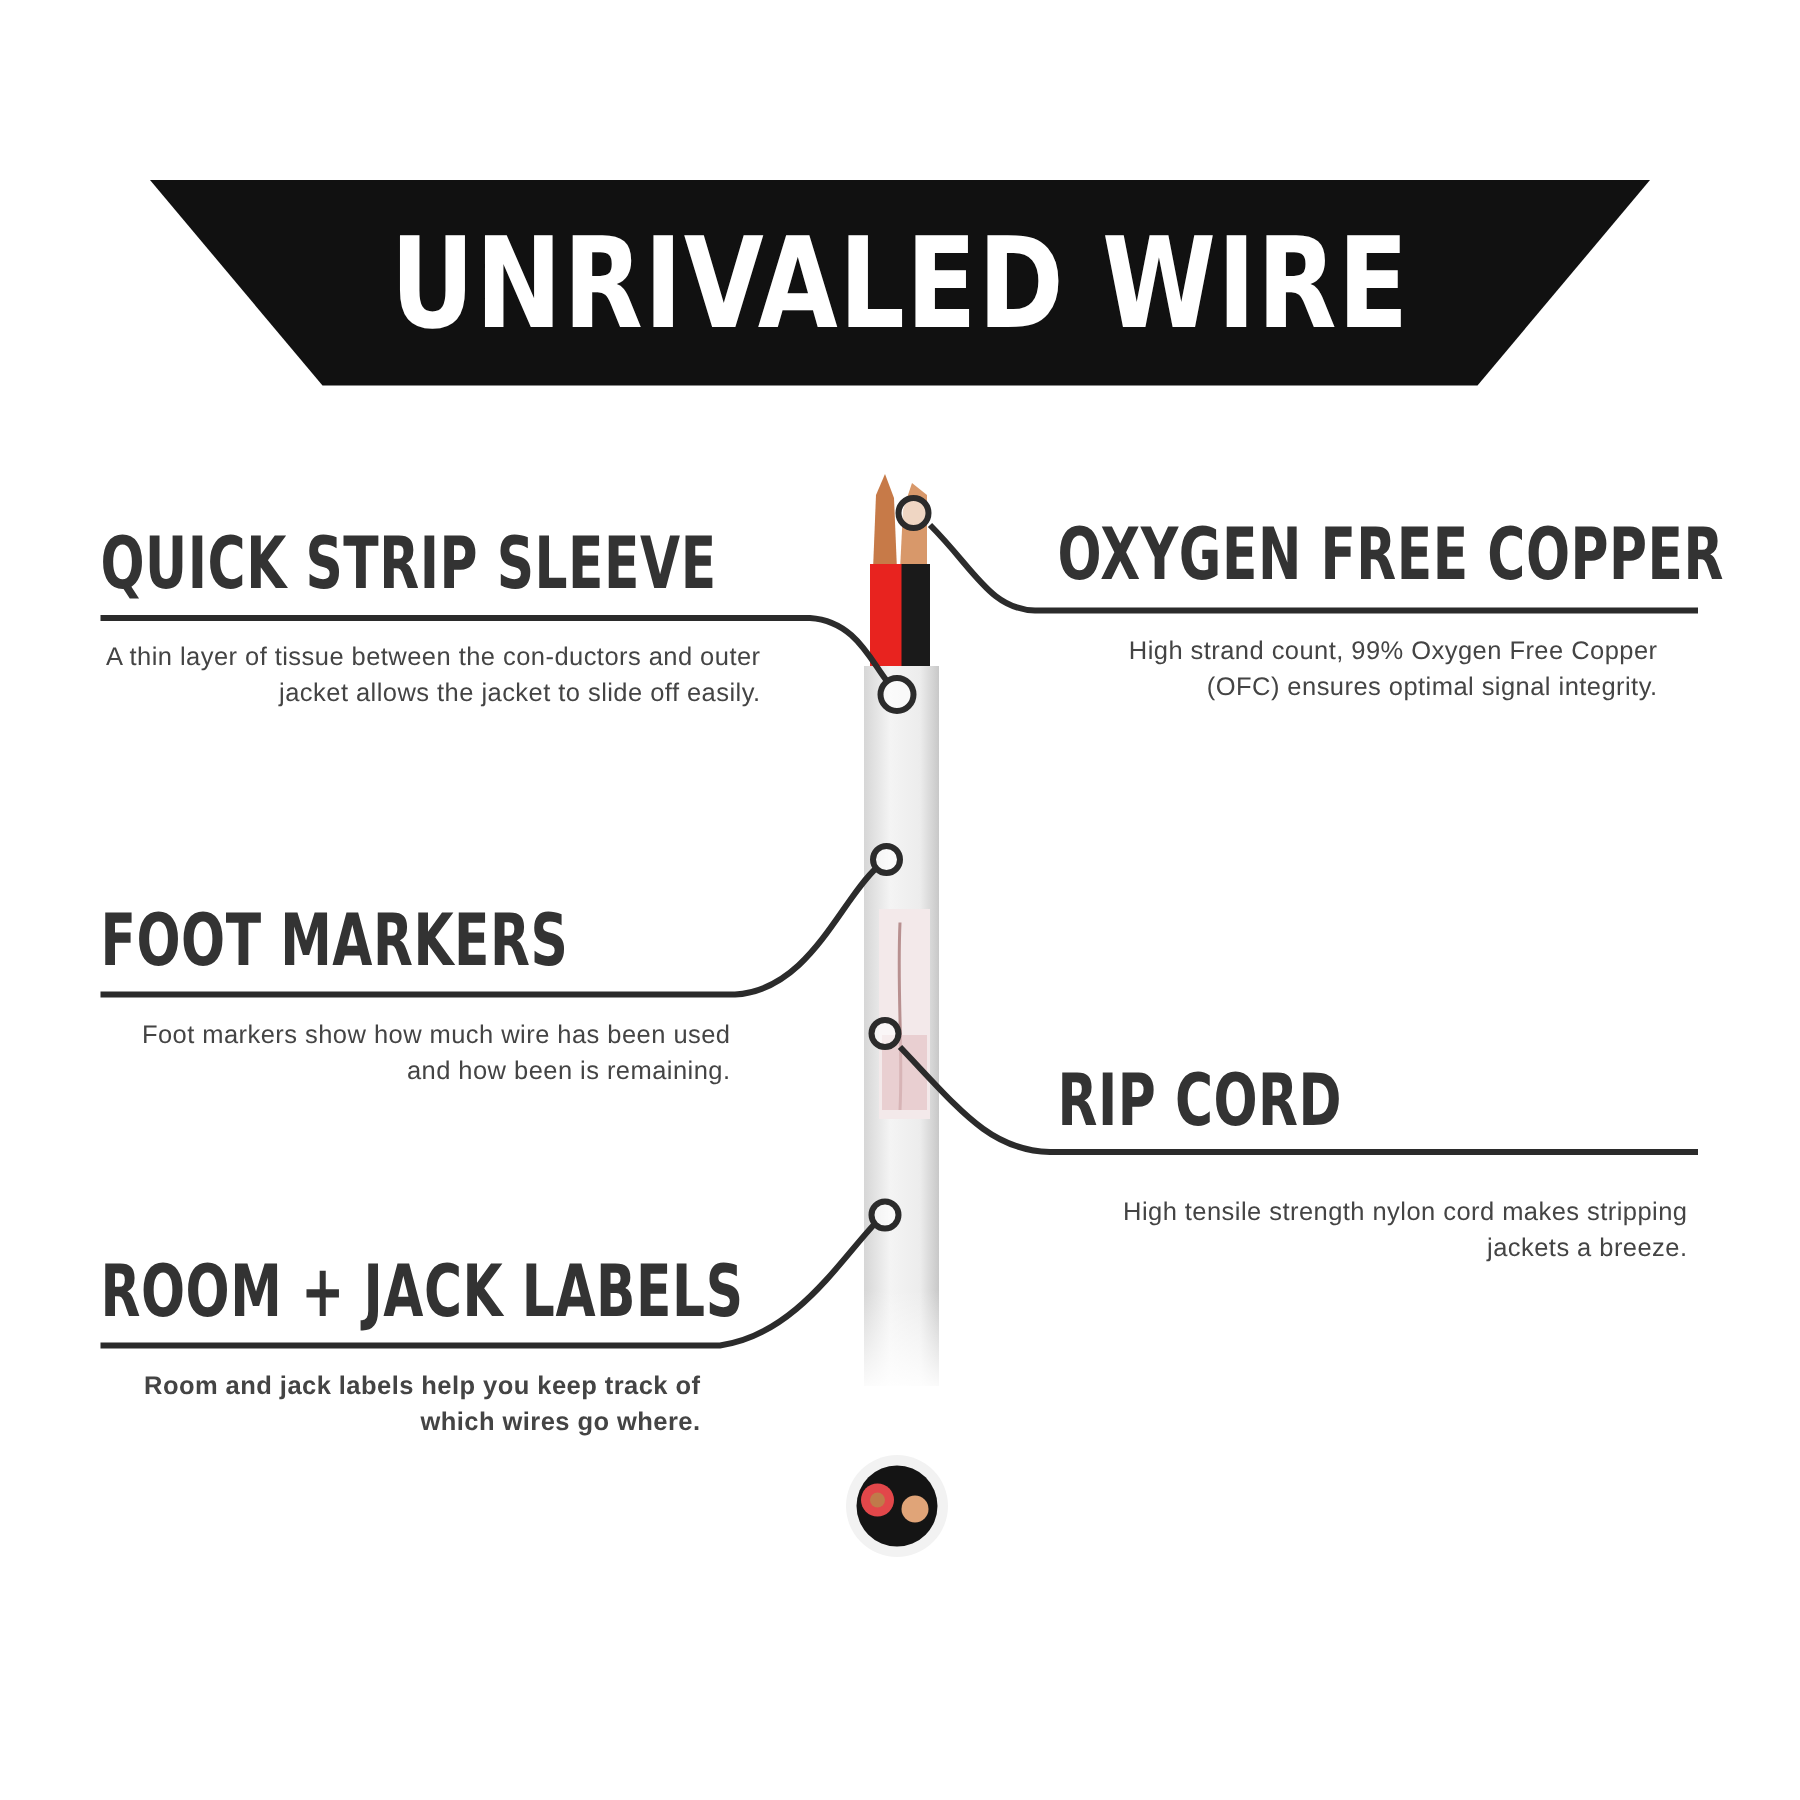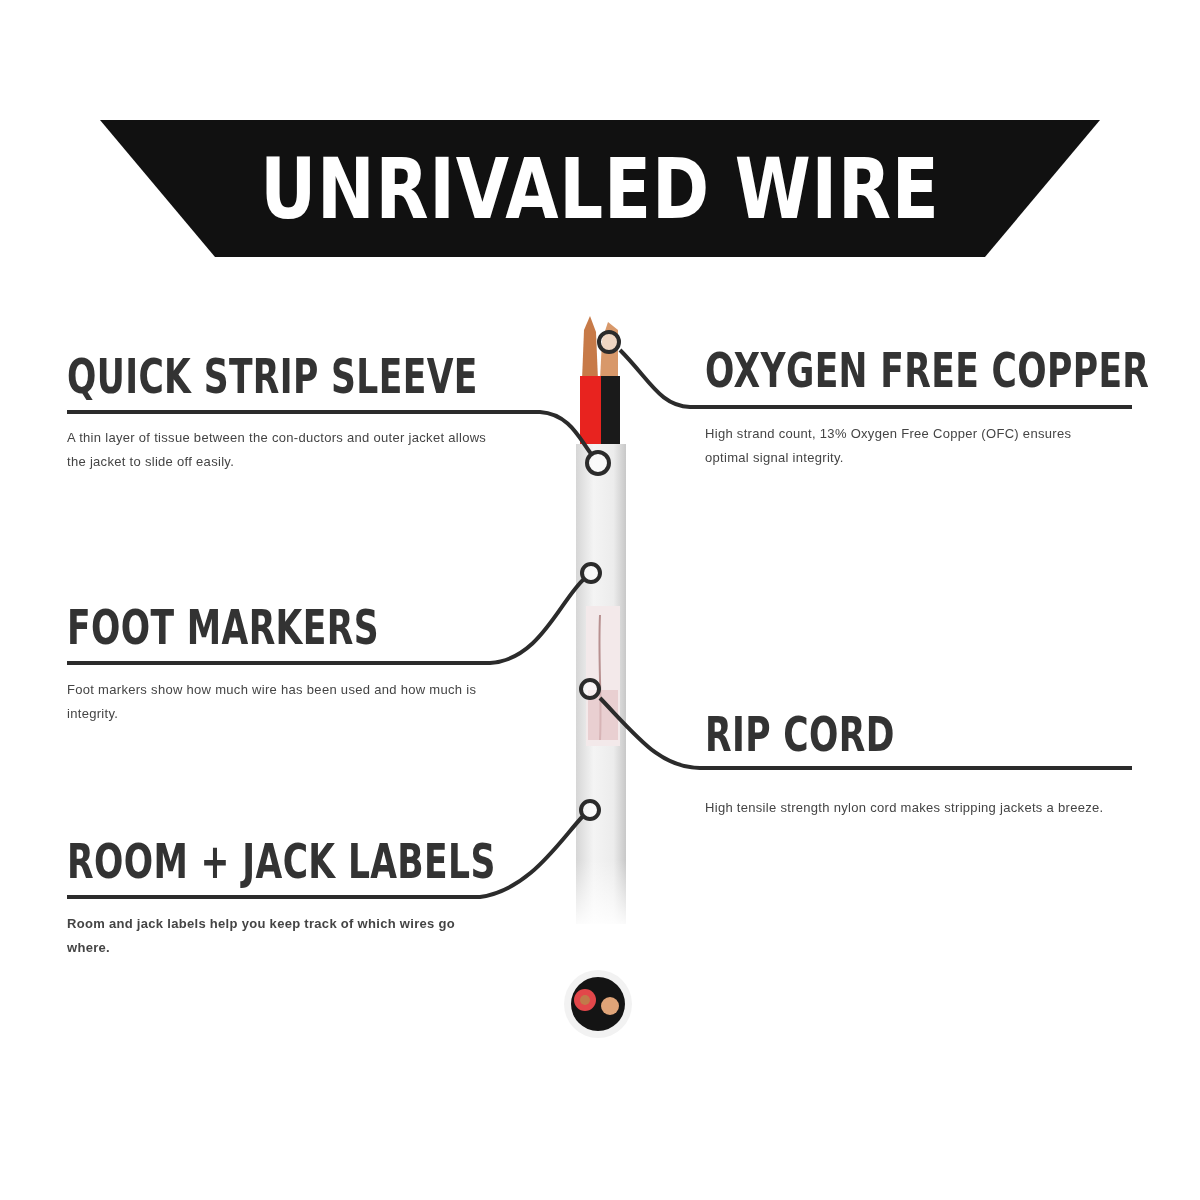--- a/index.html
+++ b/index.html
@@ -1,21 +1,21 @@
 <!DOCTYPE html>
 <html><head>
 <meta charset="utf-8">
 <style>
   html, body { margin:0; padding:0; background:#ffffff; }
   body { width:1200px; height:1200px; position:relative; overflow:hidden; font-family:"Liberation Sans", sans-serif; }
   .banner { position:absolute; left:0; top:0; width:1200px; height:1200px; pointer-events:none; }
   .banner-title { position:absolute; left:100px; top:120px; width:1000px; height:137px; display:flex; align-items:center; justify-content:center;
     color:#ffffff; font-family:"DejaVu Sans", sans-serif; font-weight:bold; font-size:84px; letter-spacing:1px; transform:scaleX(0.82); }
   .heading { position:absolute; color:#333333; font-family:"DejaVu Sans", sans-serif; font-weight:bold; font-size:48px; line-height:1; white-space:nowrap; transform-origin:left top; transform:scaleX(0.72); letter-spacing:0.5px; }
-  .desc { position:absolute; color:#444444; font-family:"Liberation Sans", sans-serif; font-size:13px; line-height:24px; letter-spacing:0.3px; }
+  .desc { position:absolute; color:#444444; font-family:"Liberation Sans", sans-serif; font-size:17px; line-height:24px; letter-spacing:0.3px;text-align:right; }
 </style>
 </head>
 <body>
 
 <svg class="banner" viewBox="0 0 1200 1200">
   <polygon points="100,120 1100,120 985,257 215,257" fill="#111111"></polygon>
 </svg>
 <div class="banner-title">UNRIVALED WIRE</div>
 
 <svg class="banner" viewBox="0 0 1200 1200">
@@ -63,22 +63,22 @@
     <circle cx="591" cy="573" r="9"></circle>
     <circle cx="590" cy="689" r="9"></circle>
     <circle cx="590" cy="810" r="9"></circle>
   </g>
 </svg>
 
 <div class="heading" style="left:67px; top:352px;">QUICK STRIP SLEEVE</div>
 <div class="desc" style="left:67px; top:426px; width:440px;">A thin layer of tissue between the con-ductors and outer jacket allows the jacket to slide off easily.</div>
 
 <div class="heading" style="left:705px; top:346px;">OXYGEN FREE COPPER</div>
-<div class="desc" style="left:705px; top:422px; width:400px;">High strand count, 13% Oxygen Free Copper (OFC) ensures optimal signal integrity.</div>
+<div class="desc" style="left:705px; top:422px; width:400px;">High strand count, 99% Oxygen Free Copper (OFC) ensures optimal signal integrity.</div>
 
 <div class="heading" style="left:67px; top:603px;">FOOT MARKERS</div>
-<div class="desc" style="left:67px; top:678px; width:420px;">Foot markers show how much wire has been used and how much is integrity.</div>
+<div class="desc" style="left:67px; top:678px; width:420px;">Foot markers show how much wire has been used and how been is remaining.</div>
 
 <div class="heading" style="left:705px; top:710px;">RIP CORD</div>
 <div class="desc" style="left:705px; top:796px; width:420px;">High tensile strength nylon cord makes stripping jackets a breeze.</div>
 
 <div class="heading" style="left:67px; top:837px;">ROOM + JACK LABELS</div>
 <div class="desc" style="left:67px; top:912px; width:400px;font-weight:bold;">Room and jack labels help you keep track of which wires go where.</div>
 
 </body></html>

